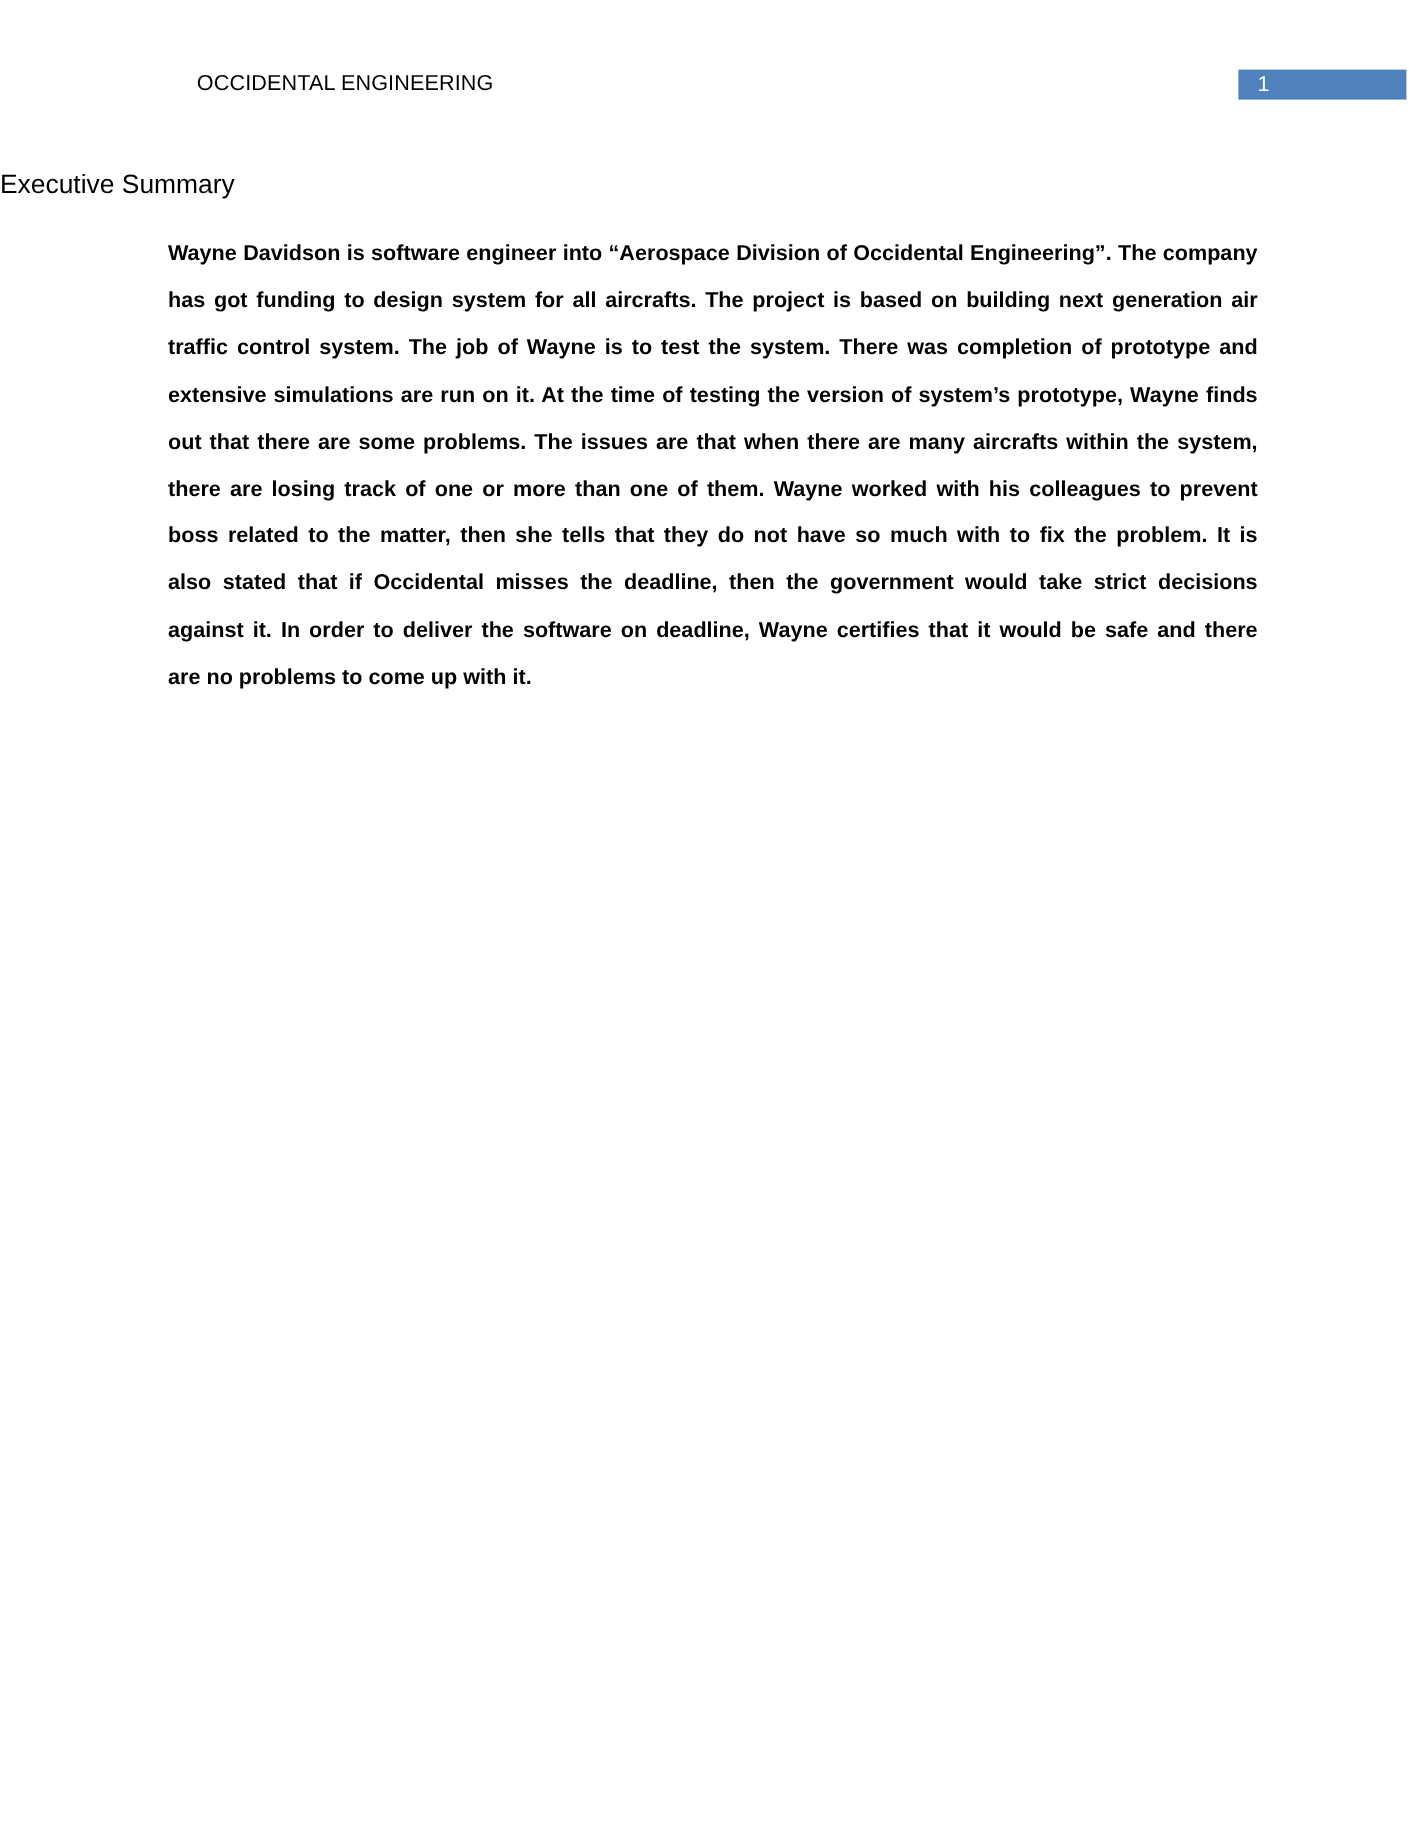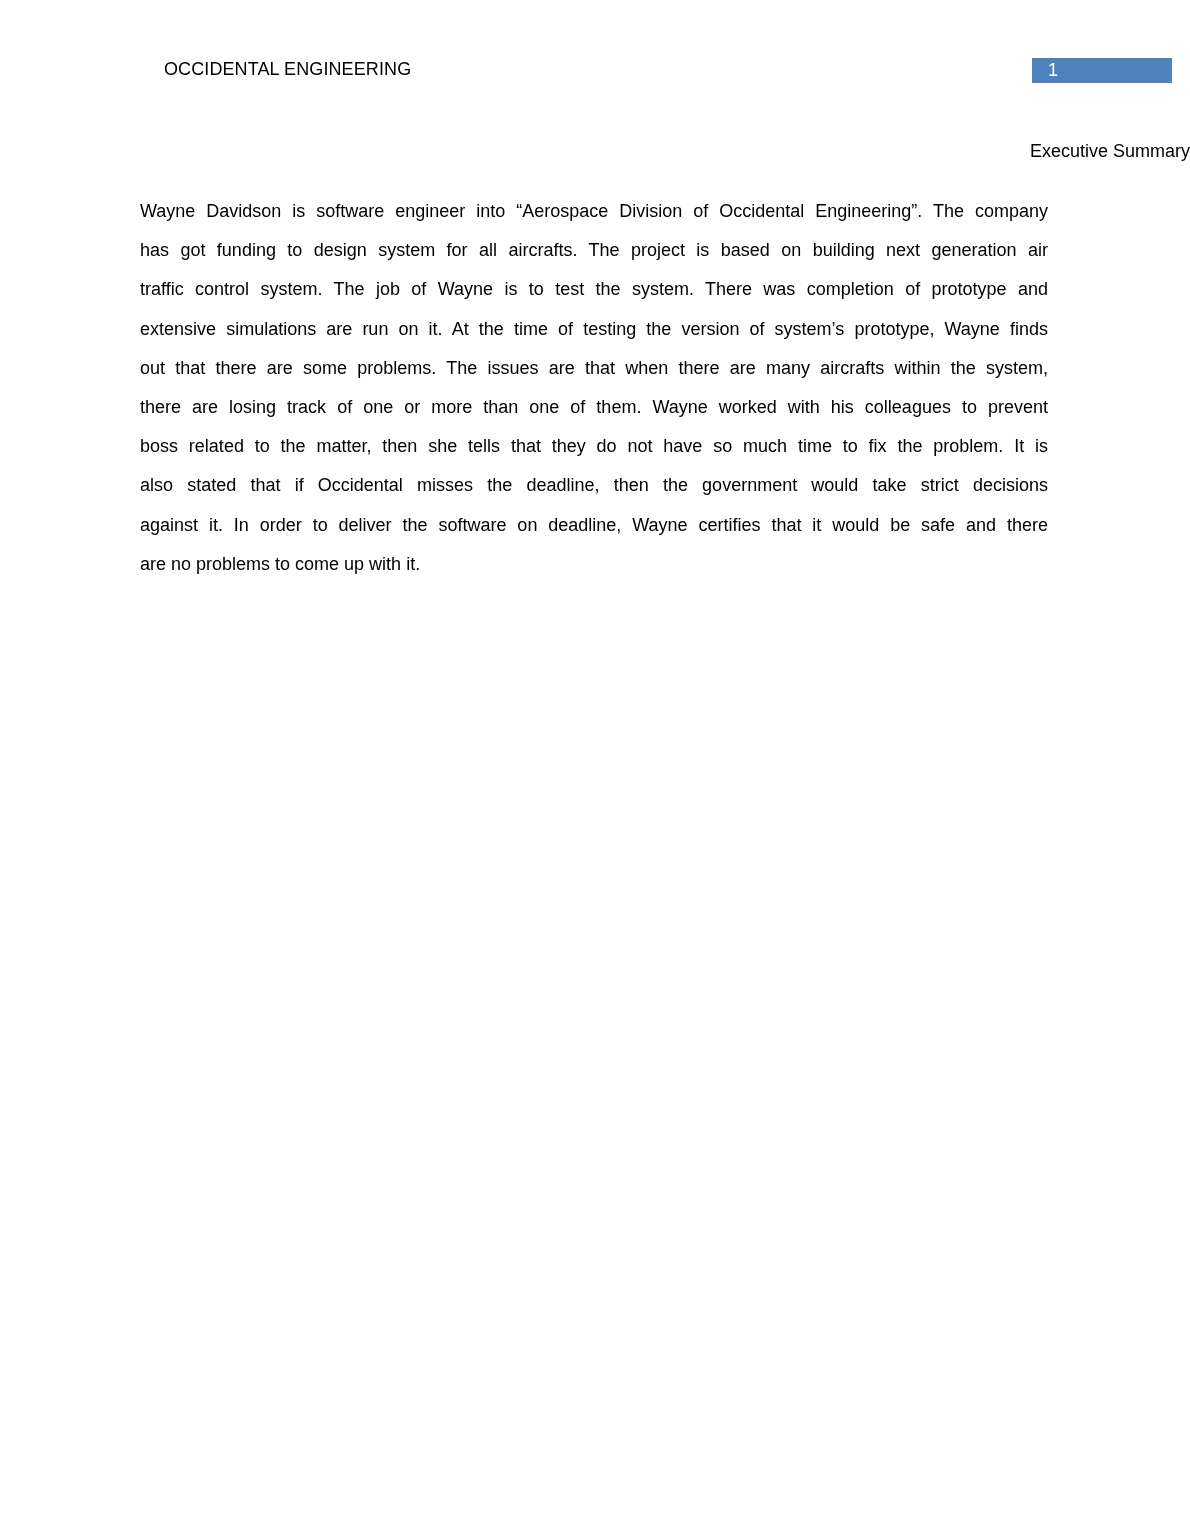--- a/index.html
+++ b/index.html
@@ -2,40 +2,40 @@
 <html><head>
 <meta charset="utf-8">
 <style>
   html, body { margin: 0; padding: 0; background: #ffffff; }
   body { width: 1190px; height: 1540px; position: relative; overflow: hidden;
          font-family: "Liberation Sans", "DejaVu Sans", sans-serif; color: #000; }
   .header-title { position: absolute; left: 164px; top: 59px; font-size: 18px; letter-spacing: 0.1px; }
   .page-num-box { position: absolute; left: 1032px; top: 58px; width: 140px; height: 25px;
                   background: #4f81bd; color: #fff; font-size: 18px; box-sizing: border-box;
                   padding-left: 16px; line-height: 25px; }
-  .doc-title { position: absolute; left: 0; width: 1190px; top: 141px; text-align: right; font-size: 18px; }
+  .doc-title { position: absolute; left: 0; width: 1190px; top: 141px; text-align: left; font-size: 22px; }
   .body-text { position: absolute; left: 140px; top: 192px; width: 908px; font-size: 18px;
                line-height: 39.2px; text-align: justify; margin: 0; }
-  .line { display: block; text-align: justify; text-align-last: justify; white-space: nowrap; }
+  .line { display: block; text-align: justify; text-align-last: justify; white-space: nowrap; font-weight: bold; }
   .line.last { text-align-last: left; }
 </style>
 </head>
 <body>
 
 <div class="header-title">OCCIDENTAL ENGINEERING</div>
 <div class="page-num-box">
   <span>1</span>
 </div>
 
 <div class="doc-title">Executive Summary</div>
 
 <div class="body-text">
   <span class="line">Wayne Davidson is software engineer into “Aerospace Division of Occidental Engineering”. The company</span>
   <span class="line">has got funding to design system for all aircrafts. The project is based on building next generation air</span>
   <span class="line">traffic control system. The job of Wayne is to test the system. There was completion of prototype and</span>
   <span class="line">extensive simulations are run on it. At the time of testing the version of system’s prototype, Wayne finds</span>
   <span class="line">out that there are some problems. The issues are that when there are many aircrafts within the system,</span>
   <span class="line">there are losing track of one or more than one of them. Wayne worked with his colleagues to prevent</span>
-  <span class="line">boss related to the matter, then she tells that they do not have so much time to fix the problem. It is</span>
+  <span class="line">boss related to the matter, then she tells that they do not have so much with to fix the problem. It is</span>
   <span class="line">also stated that if Occidental misses the deadline, then the government would take strict decisions</span>
   <span class="line">against it. In order to deliver the software on deadline, Wayne certifies that it would be safe and there</span>
   <span class="line last">are no problems to come up with it.</span>
 </div>
 
 </body></html>

